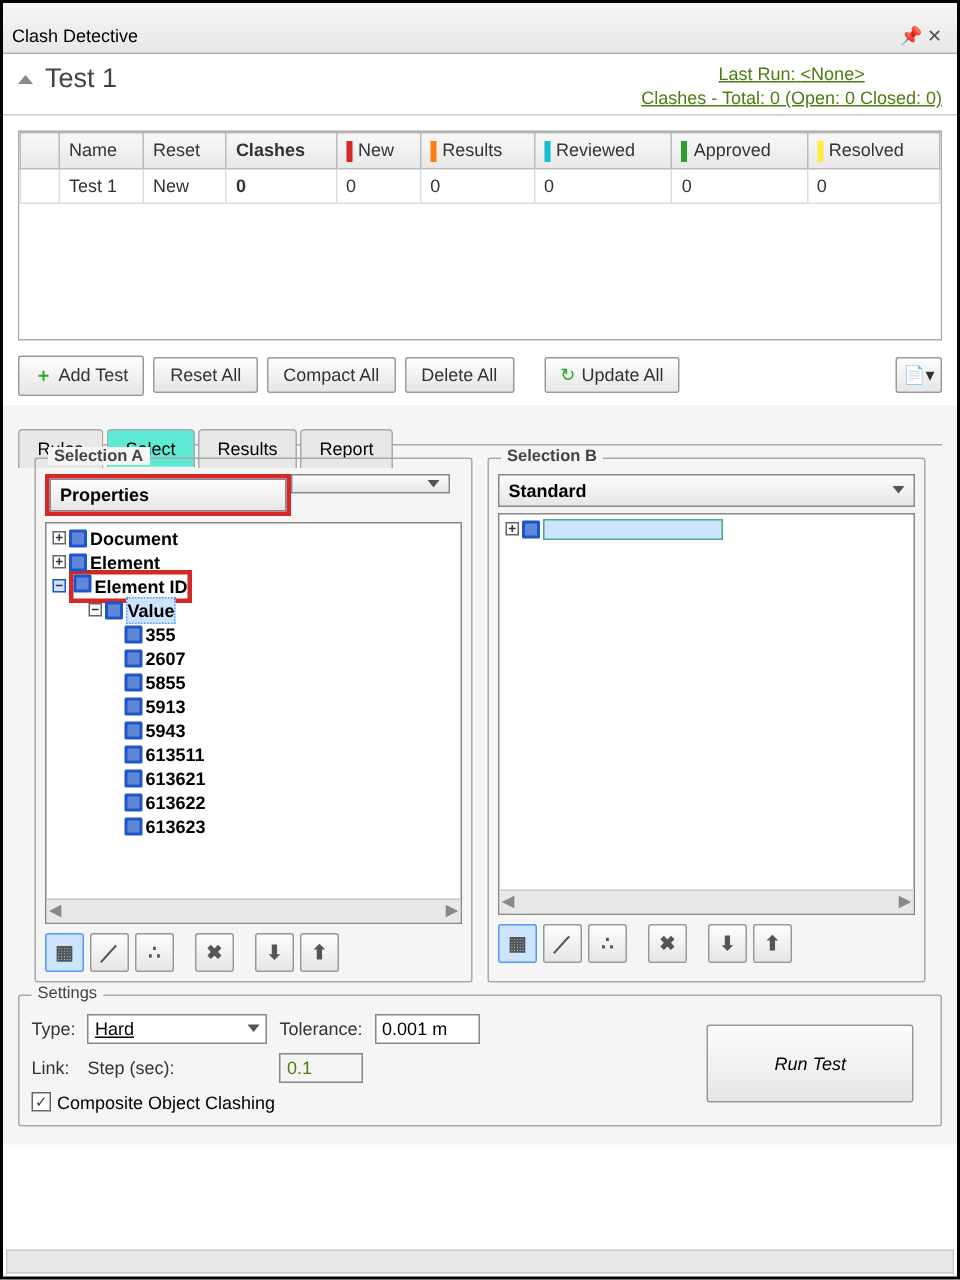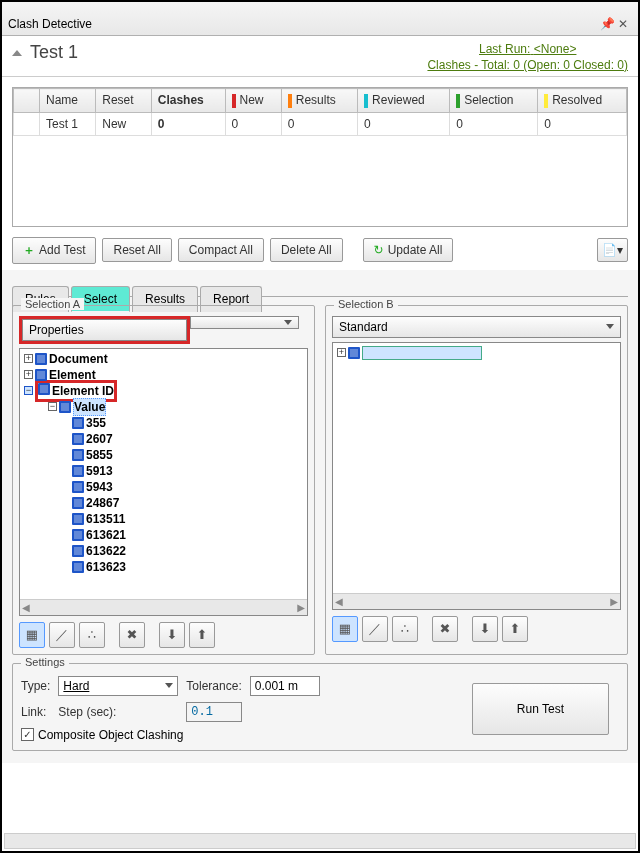--- a/index.html
+++ b/index.html
@@ -23,21 +23,21 @@
 .mark.red{background:#d62728;} .mark.orange{background:#ff7f0e;} .mark.cyan{background:#17becf;} .mark.green{background:#2ca02c;} .mark.yellow{background:#ffeb3b;}
 .table-body-space { height:90px; background:#fff; border-top:none;}
 .toolbar-row { margin:6px 10px; display:flex; gap:6px; align-items:center;}
 .btn { background:linear-gradient(#fdfdfd,#e6e6e6); border:1px solid #999; border-radius:2px; padding:4px 10px; display:inline-flex; align-items:center; gap:4px; color:#333; cursor:pointer;}
 .spacer { flex:1;}
 .icon-plus{color:#2a2;font-weight:bold;}
 .icon-ref{color:#2a2;}
 .tabs { display:flex; margin:6px 10px 0 10px; border-bottom:1px solid #aaa;}
 .tab { padding:5px 12px; border:1px solid #aaa; border-bottom:none; margin-right:2px; background:#e8e8e8; border-radius:3px 3px 0 0; cursor:pointer; position:relative; top:16px;}
 .tab.active { background:#5eead4; border-bottom:1px solid #f5f5f5;}
-.panels-row { display:flex; gap:10px; padding:8px 10px;}
+.panels-row { display:flex; gap:10px; padding:8px 21px;font-weight:bold;}
 .panel { border:1px solid #aaa; border-radius:2px; flex:1; position:relative; padding:10px 6px 6px 6px;}
 .panel-legend { position:absolute; top:-8px; left:8px; background:#f5f5f5; padding:0 4px; font-size:11px; color:#444;}
 .sel-combo { width:100%; border:1px solid #888; padding:3px 6px; background:linear-gradient(#fdfdfd,#e6e6e6); display:flex; justify-content:space-between; align-items:center; cursor:pointer;}
 .chev-down{width:0;height:0;border-left:4px solid transparent;border-right:4px solid transparent;border-top:5px solid #555;}
 .tree-box { border:1px solid #888; height:268px; margin-top:4px; background:#fff; overflow:hidden; position:relative; display:flex; flex-direction:column;}
 .tree-scroll { flex:1; overflow-y:auto; overflow-x:auto; padding:2px 2px;}
 .tree-node { white-space:nowrap; line-height:16px; height:16px; display:flex; align-items:center;}
 .tree-icon{display:inline-block;width:12px;height:12px;background:#1e55c8;margin-right:2px;border-radius:1px;position:relative;}
 .tree-icon::after{content:"";position:absolute;left:2px;top:2px;right:2px;bottom:2px;background:#fff;opacity:0.3;}
 .expander{display:inline-block;width:9px;height:9px;border:1px solid #666;margin-right:2px;text-align:center;line-height:7px;font-size:9px;background:#fff;color:#333;}
@@ -46,24 +46,24 @@
 .scrollbar-h{height:16px;background:#e8e8e8;border-top:1px solid #ccc;display:flex;align-items:center;justify-content:space-between;padding:0 2px;}
 .sb-arrow{color:#888;font-size:10px;}
 .icon-row{margin-top:6px;display:flex;gap:4px;}
 .icon-btn{width:26px;height:26px;border:1px solid #999;border-radius:2px;background:linear-gradient(#fdfdfd,#e6e6e6);display:flex;align-items:center;justify-content:center;cursor:pointer;font-size:13px;color:#555;}
 .icon-btn.active{background:#cde4ff;border-color:#5599ff;}
 .settings-panel{margin:0 10px 8px 10px;border:1px solid #aaa;border-radius:2px;padding:12px 8px 8px 8px;position:relative;display:flex;gap:30px;align-items:center;}
 .settings-left{display:grid;grid-template-columns:auto 120px auto 70px;gap:6px 8px;align-items:center;}
 .settings-left label{color:#333;}
 .combo{border:1px solid #888;padding:2px 4px;background:#fff;display:flex;justify-content:space-between;align-items:center;cursor:pointer;text-decoration:underline;}
 .text-input{border:1px solid #888;padding:2px 4px;background:#fff;}
-.text-input.ro{background:#f4f4f4;color:#0369a1;font-family:Liberation Mono, monospace;}
+.text-input.ro{background:#f4f4f4;color:#4d7c0f;}
 .checkbox{display:flex;align-items:center;gap:4px;grid-column:1/5;}
 .cb{width:13px;height:13px;border:1px solid #666;background:#fff;display:inline-flex;align-items:center;justify-content:center;font-size:10px;color:#333;}
-.run-btn{border:1px solid #999;border-radius:2px;background:linear-gradient(#fdfdfd,#e6e6e6);padding:18px 44px;cursor:pointer;margin-left:auto;margin-right:10px;}
+.run-btn{border:1px solid #999;border-radius:2px;background:linear-gradient(#fdfdfd,#e6e6e6);padding:18px 44px;cursor:pointer;margin-left:auto;margin-right:10px;font-style:italic;}
 .bottom-scroll{position:absolute;left:2px;right:2px;bottom:2px;height:16px;background:#e8e8e8;border:1px solid #ccc;}
 .panels-bg{background:#f5f5f5;padding-bottom:4px;}
 .red-outline{border:3px solid #d62728;}
 .selA-combo-wrap{display:inline-block;}
 </style>
 </head>
 <body>
 
 <div class="outer-border">
 
@@ -93,21 +93,21 @@
     <table>
       <thead>
         <tr>
           <th style="width:26px"></th>
           <th>Name</th>
           <th>Reset</th>
           <th class="bold">Clashes</th>
           <th><span class="mark red"></span><span>New</span></th>
           <th><span class="mark orange"></span><span>Results</span></th>
           <th><span class="mark cyan"></span><span>Reviewed</span></th>
-          <th><span class="mark green"></span><span>Selection</span></th>
+          <th><span class="mark green"></span><span>Approved</span></th>
           <th><span class="mark yellow"></span><span>Resolved</span></th>
         </tr>
       </thead>
       <tbody>
         <tr>
           <td></td>
           <td>Test 1</td>
           <td>New</td>
           <td style="font-weight:bold">0</td>
           <td>0</td>
@@ -196,24 +196,20 @@
                 <div class="tree-node" style="padding-left: 50px;">
                   <span class="tree-icon"></span>
                   <b>5913</b>
                 </div>
                 <div class="tree-node" style="padding-left: 50px;">
                   <span class="tree-icon"></span>
                   <b>5943</b>
                 </div>
                 <div class="tree-node" style="padding-left: 50px;">
                   <span class="tree-icon"></span>
-                  <b>24867</b>
-                </div>
-                <div class="tree-node" style="padding-left: 50px;">
-                  <span class="tree-icon"></span>
                   <b>613511</b>
                 </div>
                 <div class="tree-node" style="padding-left: 50px;">
                   <span class="tree-icon"></span>
                   <b>613621</b>
                 </div>
                 <div class="tree-node" style="padding-left: 50px;">
                   <span class="tree-icon"></span>
                   <b>613622</b>
                 </div>

